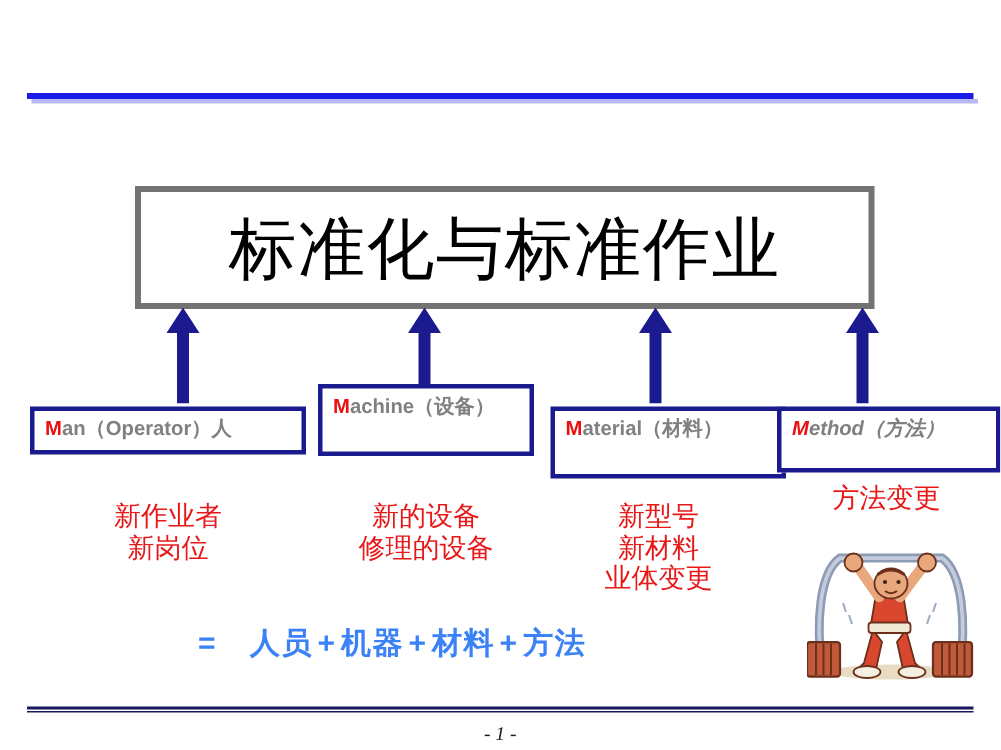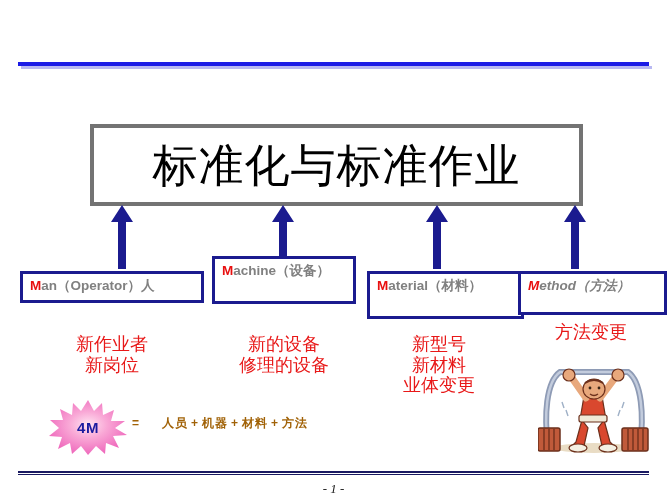--- a/index.html
+++ b/index.html
@@ -113,23 +113,23 @@
     justify-content: center;
     font-size: 15px;
     font-weight: bold;
     color: #1B1B9F;
     letter-spacing: 0.5px;
   }
   .formula {
     position: absolute;
     left: 132px;
     top: 415px;
-    color: #a16207;
+    color: #3b82f6;
     font-weight: bold;
-    font-size: 12px;
+    font-size: 20px;
     white-space: nowrap;
     letter-spacing: 1px;
   }
   .formula .eq {
     margin-right: 22px;
   }
   .formula .plus {
     margin: 0 3px;
   }
 
@@ -214,33 +214,20 @@
 
   <div class="note" style="left:22px; top:334px; width:180px;">新作业者
 新岗位</div>
   <div class="note" style="left:366px; top:334px; width:146px;">新型号
 新材料
 业体变更</div>
   <div class="note" style="left:211px; top:334px; width:146px;">新的设备
 修理的设备</div>
   <div class="note" style="left:516px; top:322px; width:150px;">方法变更</div>
 
-  <div class="star-wrap">
-    <svg width="82" height="56" viewBox="0 0 82 56">
-      <defs>
-        <radialGradient id="starGrad" cx="50%" cy="45%" r="60%">
-          <stop offset="0%" stop-color="#FFE4F2"></stop>
-          <stop offset="40%" stop-color="#F9A8D6"></stop>
-          <stop offset="100%" stop-color="#ED5FB8"></stop>
-        </radialGradient>
-      </defs>
-      <polygon fill="url(#starGrad)" points="41,1 47,12 55,4 56,16 67,11 64,22 78,22 68,29 80,36 66,37 72,49 59,44 58,55 49,47 41,56 34,47 25,55 23,44 11,50 15,38 2,37 12,29 3,21 16,21 13,10 25,16 26,4 34,12"></polygon>
-    </svg>
-    <div class="star-label">4M</div>
-  </div>
 
   <div class="formula">
     <span class="eq">=</span><span>人员</span><span class="plus">+</span><span>机器</span><span class="plus">+</span><span>材料</span><span class="plus">+</span><span>方法</span>
   </div>
 
   <svg class="clipart" viewBox="0 0 112 97">
 
     <ellipse cx="56" cy="90" rx="40" ry="5" fill="#E9DCC4"></ellipse>
 
     <path d="M10,88 C6,58 8,24 22,14 L90,14 C104,24 106,58 102,88" fill="none" stroke="#8E9BB5" stroke-width="6" stroke-linecap="round"></path>

